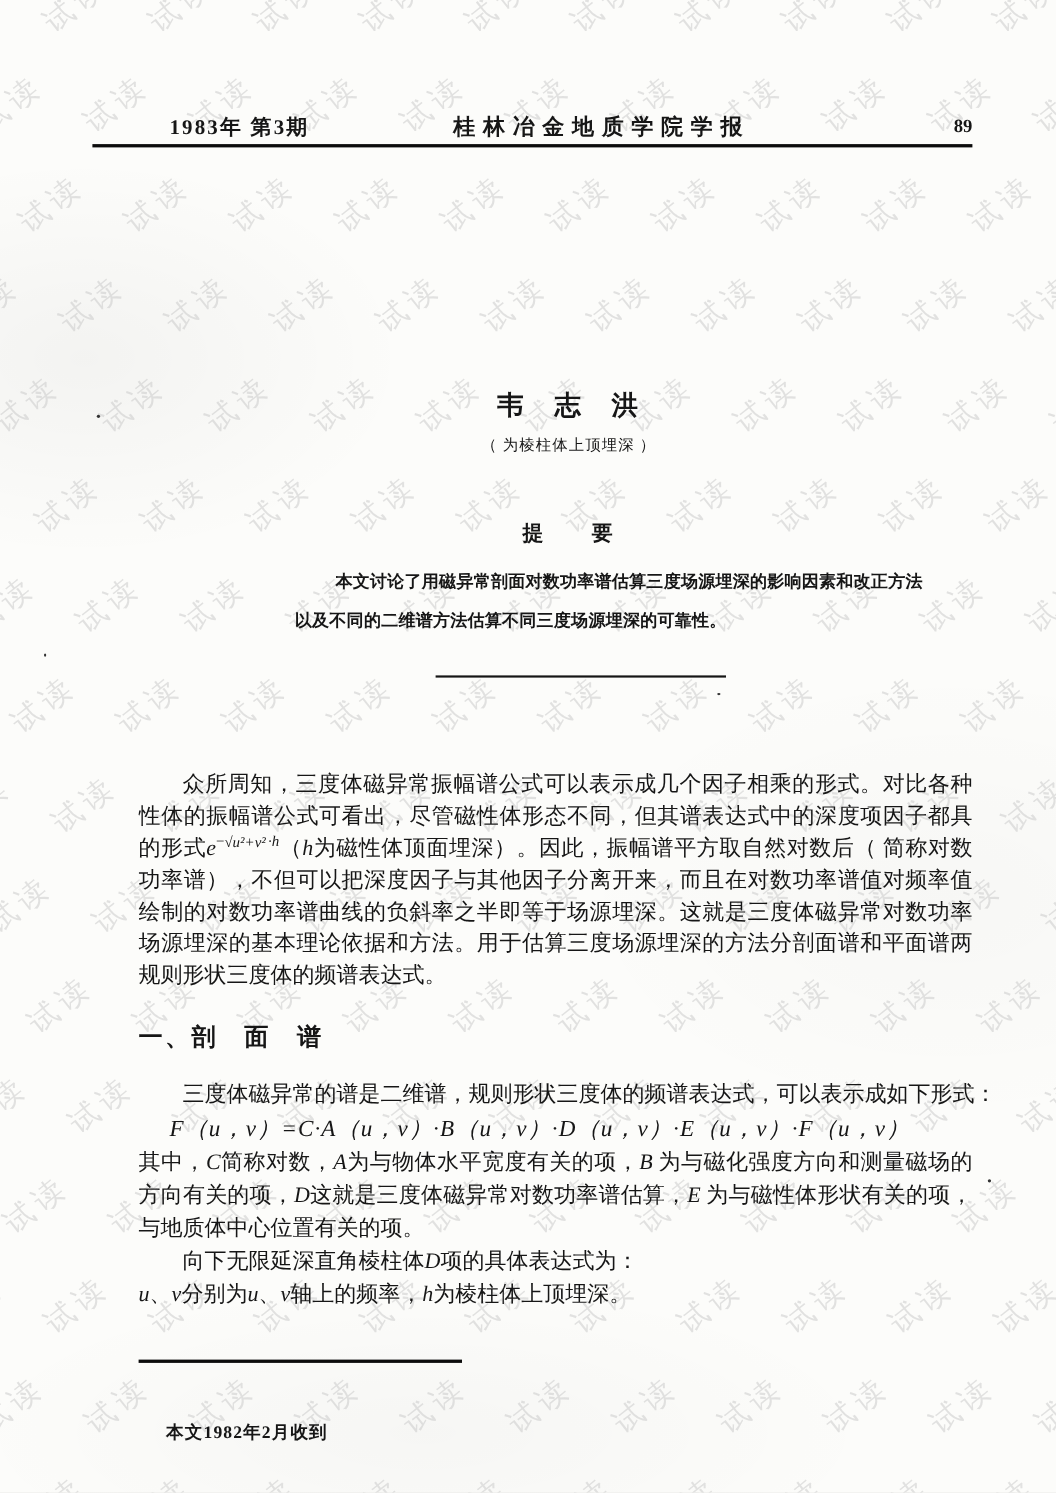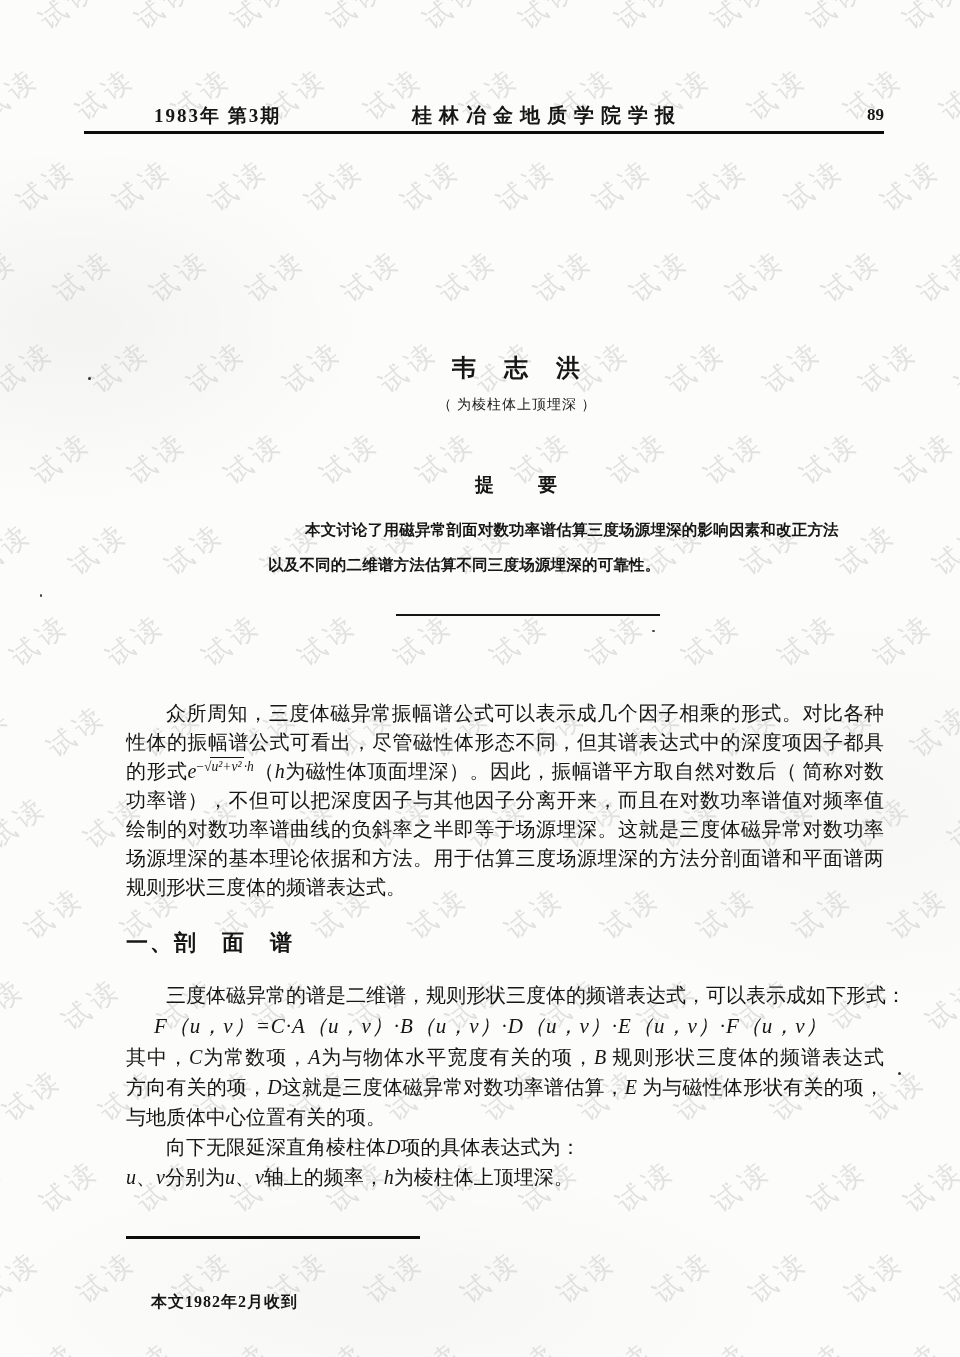--- a/index.html
+++ b/index.html
@@ -272,21 +272,21 @@
       <div class="bl j"><span>的形式</span><span class="frm"><i>e</i><sup class="fsup"><span>−</span><span class="radw"><span class="sq">√</span><span class="ov"><i>u²+v²</i></span></span><i>·h</i></sup></span><span>（</span><i class="it">h</i><span>为磁性体顶面埋深）。因此，振幅谱平方取自然对数后（ 简称对数</span></div>
       <div class="bl j"><span>功率谱），不但可以把深度因子与其他因子分离开来，而且在对数功率谱值对频率值坐标上</span></div>
       <div class="bl j"><span>绘制的对数功率谱曲线的负斜率之半即等于场源埋深。这就是三度体磁异常对数功率谱估算</span></div>
       <div class="bl j"><span>场源埋深的基本理论依据和方法。用于估算三度场源埋深的方法分剖面谱和平面谱两种。下</span></div>
       <div class="bl"><span>规则形状三度体的频谱表达式。</span></div>
 
       <div class="sec-head">一、剖　面　谱</div>
 
       <div class="bl ind p2-first"><span>三度体磁异常的谱是二维谱，规则形状三度体的频谱表达式，可以表示成如下形式：</span></div>
       <div class="fline"><i class="it">F（u，v）=C·A（u，v）·B（u，v）·D（u，v）·E（u，v）·F（u，v）</i></div>
-      <div class="bl30 bl j"><span>其中，</span><i class="it">C</i><span>为常数项，</span><i class="it">A</i><span>为与物体水平宽度有关的项，</span><i class="it">B</i><span> 规则形状三度体的频谱表达式</span></div>
+      <div class="bl30 bl j"><span>其中，</span><i class="it">C</i><span>简称对数，</span><i class="it">A</i><span>为与物体水平宽度有关的项，</span><i class="it">B</i><span> 为与磁化强度方向和测量磁场的</span></div>
       <div class="bl30 bl j"><span>方向有关的项，</span><i class="it">D</i><span>这就是三度体磁异常对数功率谱估算，</span><i class="it">E</i><span> 为与磁性体形状有关的项，</span></div>
       <div class="bl30 bl"><span>与地质体中心位置有关的项。</span></div>
       <div class="bl30 bl ind"><span>向下无限延深直角棱柱体</span><i class="it">D</i><span>项的具体表达式为：</span></div>
       <div class="bl30 bl"><i class="it">u</i><span>、</span><i class="it">v</i><span>分别为</span><i class="it">u</i><span>、</span><i class="it">v</i><span>轴上的频率，</span><i class="it">h</i><span>为棱柱体上顶埋深。</span></div>
     </div>
 
     <div class="fn-rule"></div>
     <div class="fn-text">本文1982年2月收到</div>
 
     <div class="speck" style="left:88px;top:377px;width:3px;height:3px;"></div>

